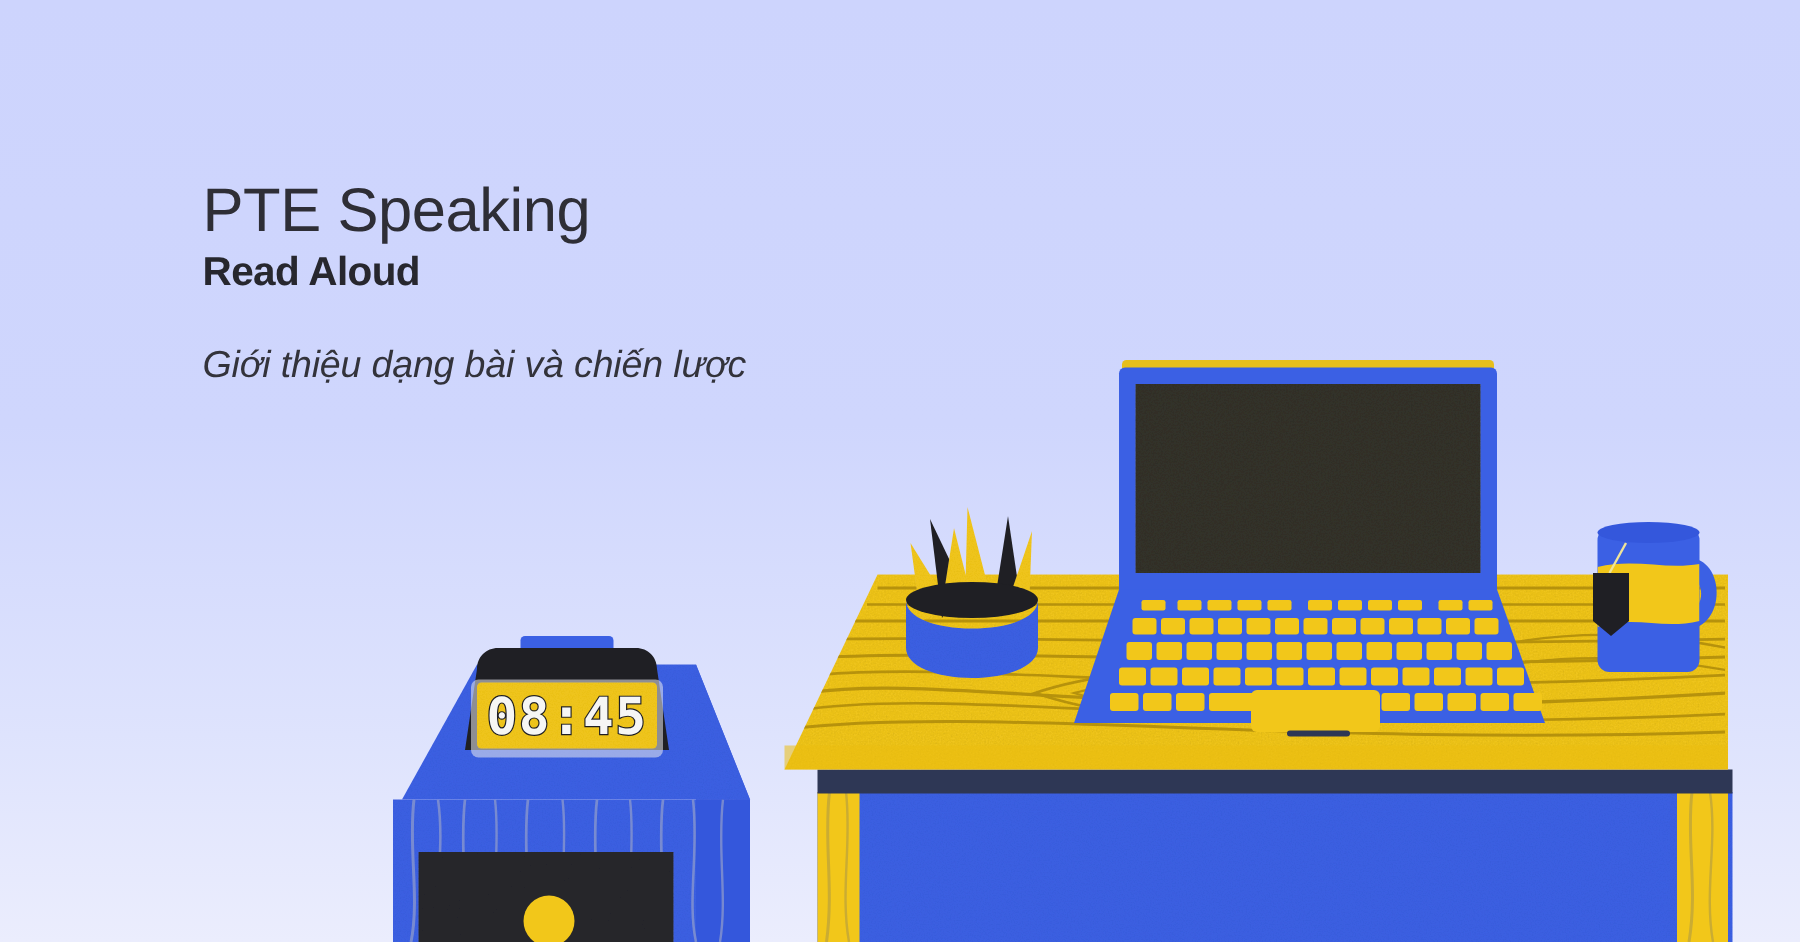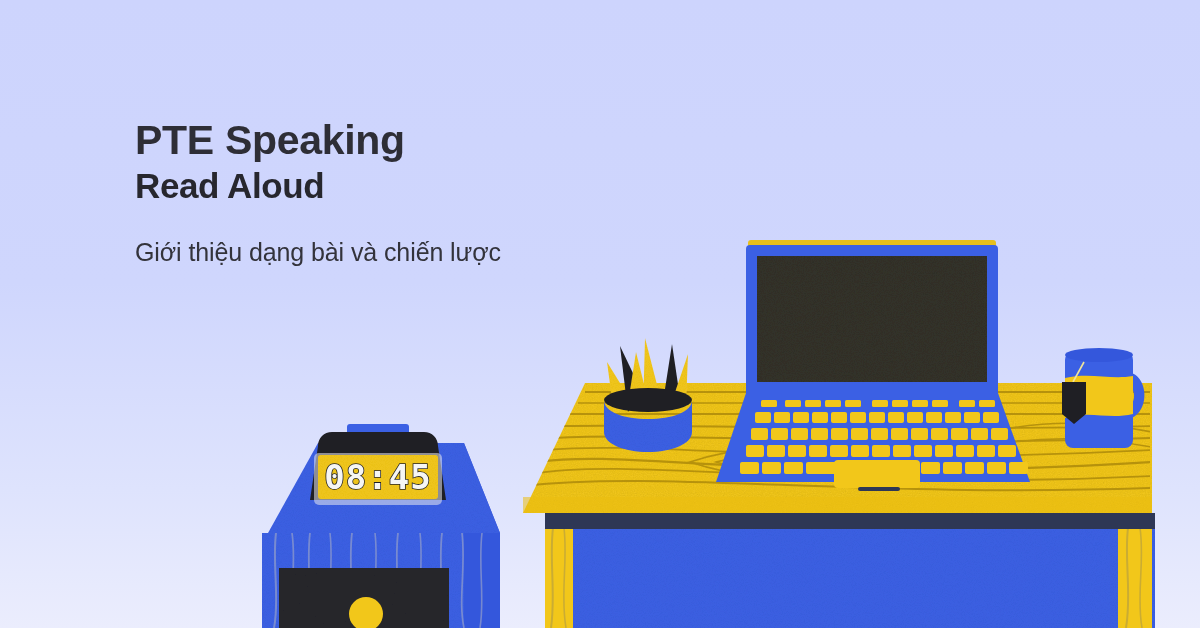--- a/index.html
+++ b/index.html
@@ -14,32 +14,32 @@
     background:linear-gradient(180deg,#CDD4FD 0%,#CFD6FD 45%,#DEE3FD 78%,#EBEDFD 100%);
   }
   #art{position:absolute;inset:0;width:1200px;height:628px;}
 
   
   .copy{
     position:absolute;left:135px;top:118px;width:620px;
     z-index:20;
   }
   .h-line1{
-    font-size:41px;line-height:1.12;font-weight:700;color:#2E2E36;
+    font-size:41px;line-height:1.12;font-weight:400;color:#2E2E36;
     letter-spacing:-0.3px;margin:0;white-space:nowrap;
   }
   .h-line2{
-    font-size:35px;line-height:1.12;font-weight:700;color:#27272E;
+    font-size:27px;line-height:1.12;font-weight:700;color:#27272E;
     letter-spacing:-0.4px;margin:2px 0 0 0;white-space:nowrap;
   }
   .sub{
     margin:30px 0 0 0;font-size:25px;line-height:1.38;font-weight:400;
     color:#33333B;letter-spacing:-0.1px;max-width:540px;
   }
-  .sub span{display:block;}
+  .sub span{display:block;font-style:italic;}
 </style>
 </head>
 <body>
 
 <div id="stage">
 
   <svg id="art" viewBox="0 0 1200 628" preserveAspectRatio="none">
     <defs>
       <linearGradient id="bgGrad" x1="0" y1="0" x2="0" y2="1">
         <stop offset="0%" stop-color="#CDD4FD"></stop>

